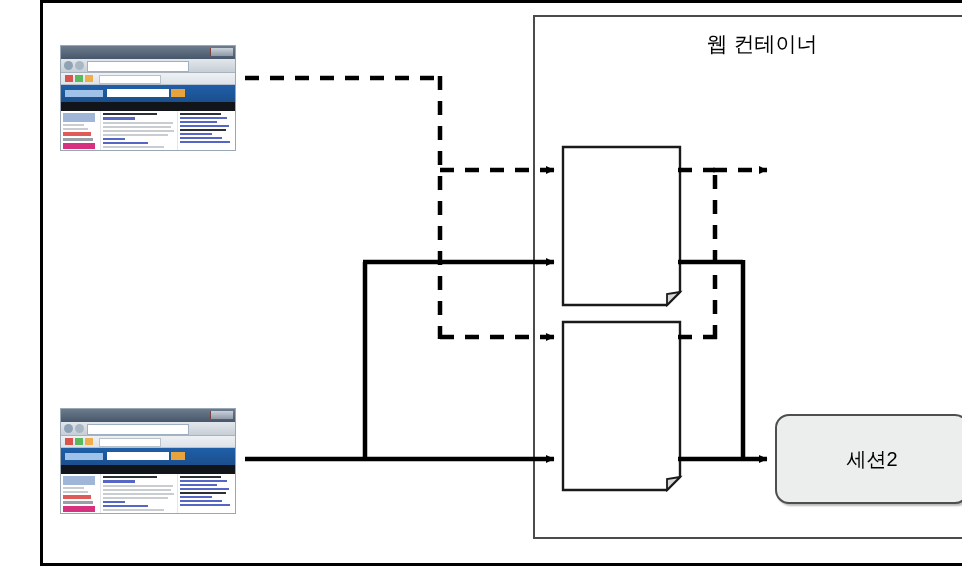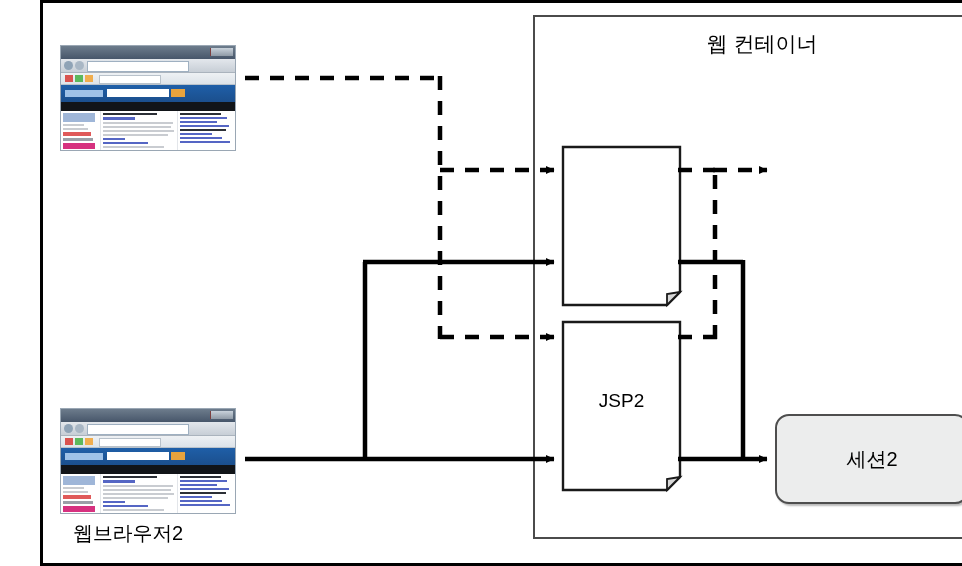--- a/index.html
+++ b/index.html
@@ -349,21 +349,20 @@
         <span class="ln blue" style="width:70%;"></span>
         <span class="ln blue" style="width:92%;"></span>
         <span class="ln head" style="width:86%;"></span>
         <span class="ln blue" style="width:60%;"></span>
         <span class="ln blue" style="width:80%;"></span>
         <span class="ln blue" style="width:95%;"></span>
       </div>
     </div>
 
   </div>
-  <div class="browser-caption" style="left:33px; top:520px;">웹브라우저2</div>
 
   <div class="session-box" style="left:735px; top:414px; width:194px; height:90px;text-align:right;">
     <span>세션2</span>
   </div>
 
   <svg id="diagram-svg" viewBox="0 0 962 566">
     <defs>
       <marker id="arrow-solid" markerWidth="9" markerHeight="9" refX="8.4" refY="4.5" orient="auto" markerUnits="userSpaceOnUse">
         <path d="M0,0.4 L9,4.5 L0,8.6 z" fill="#000000"></path>
       </marker>
@@ -397,15 +396,14 @@
 
     <path d="M673,170 L727,170" stroke="#000000" stroke-width="4.5" fill="none" stroke-dasharray="14,11" marker-end="url(#arrow-solid)"></path>
 
     <path d="M638,262 L703,262" stroke="#000000" stroke-width="4.5" fill="none"></path>
 
     <path d="M703,260 L703,459" stroke="#000000" stroke-width="4.5" fill="none"></path>
 
     <path d="M638,459 L727,459" stroke="#000000" stroke-width="4.5" fill="none" marker-end="url(#arrow-solid)"></path>
   </svg>
 
-  <div class="jsp-label" style="left:523px; top:390px; width:117px;">JSP2</div>
 
 </div>
 
 </body></html>

